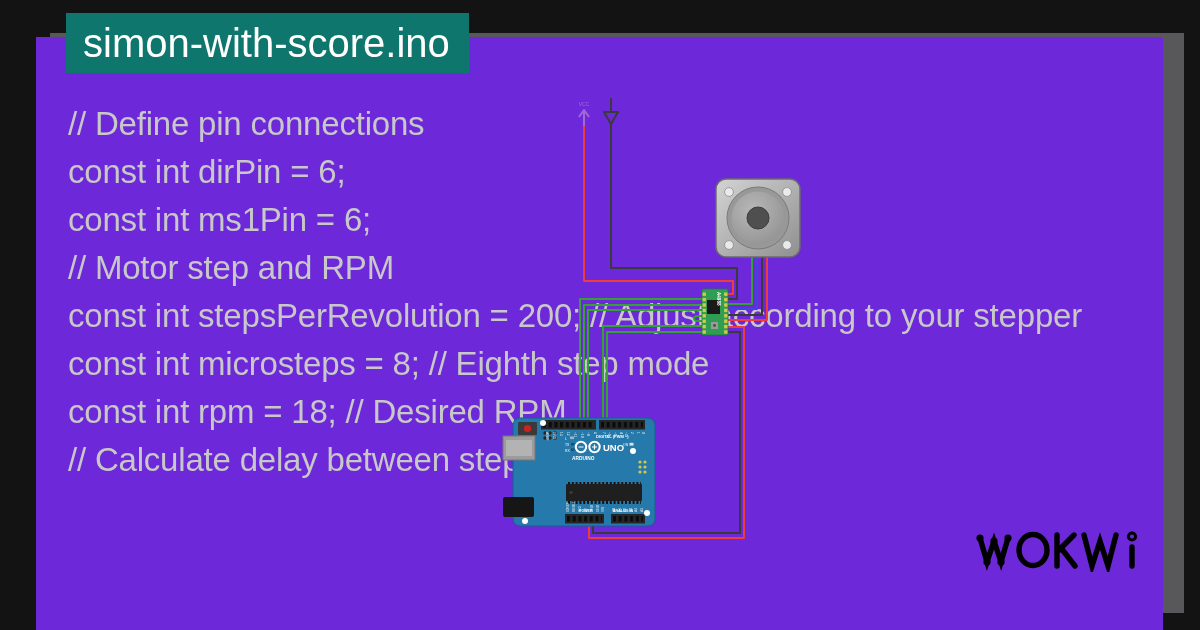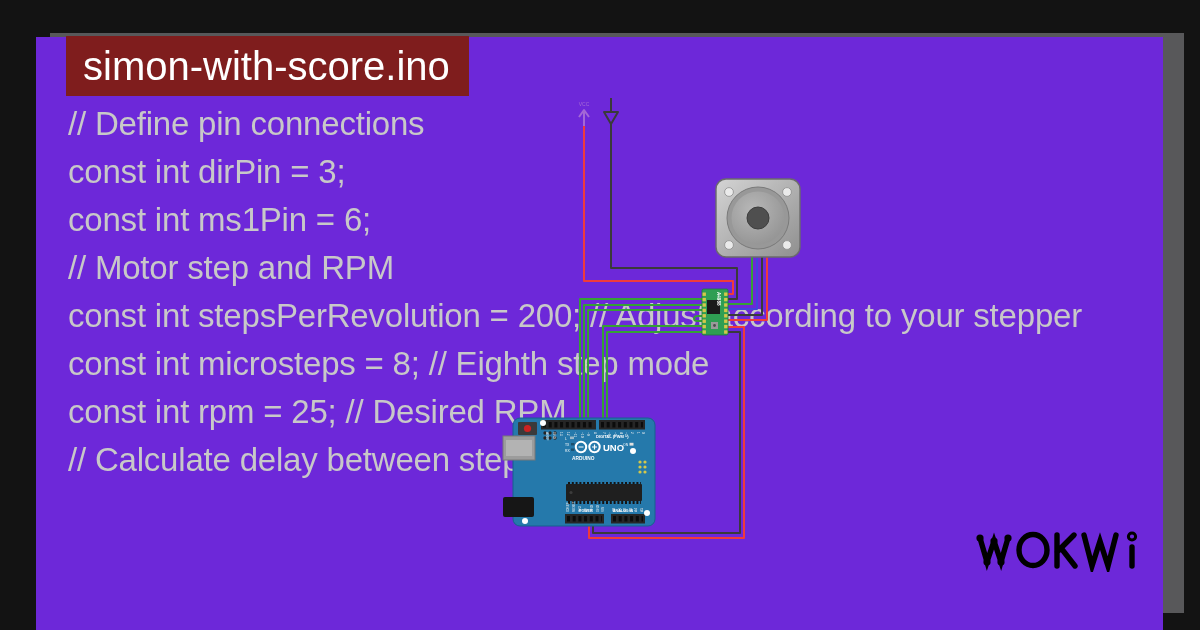--- a/index.html
+++ b/index.html
@@ -21,22 +21,22 @@
   
   .code{
     position:absolute;left:32px;top:63px; 
     color:#c8c8c8;font-size:33px;line-height:48px;white-space:nowrap;
     letter-spacing:-0.2px;
   }
   .code .line{height:48px;}
   
   .title-chip{
     position:absolute;left:66px;top:13px;height:60px;min-width:403px;
-    background:#7f1d1d;color:#ffffff;font-size:40px;line-height:60px;
-    padding:0 0 0 17px;box-sizing:border-box;white-space:nowrap;margin-top:23px;
+    background:#0f766e;color:#ffffff;font-size:40px;line-height:60px;
+    padding:0 0 0 17px;box-sizing:border-box;white-space:nowrap;
   }
   
   svg.circuit{position:absolute;left:0;top:0;pointer-events:none;}
   .wire{fill:none;stroke-width:2;stroke-linejoin:round;stroke-linecap:butt;}
   .w-red{stroke:var(--wire-red);}
   .w-green{stroke:var(--wire-green);}
   .w-blue{stroke:var(--wire-blue);}
   .w-black{stroke:var(--wire-black);}
   .w-purple{stroke:var(--wire-purple);}
   .silk{fill:#ffffff;}
@@ -44,26 +44,26 @@
   .logo-box{position:absolute;left:972px;top:526px;width:178px;height:46px;}
 </style>
 </head>
 <body>
 
 <div class="shadow-panel"></div>
 
 <div class="card">
   <div class="code">
     <div class="line">// Define pin connections</div>
-    <div class="line">const int dirPin = 3;</div>
+    <div class="line">const int dirPin = 6;</div>
     <div class="line">const int ms1Pin = 6;</div>
     <div class="line">// Motor step and RPM</div>
     <div class="line">const int stepsPerRevolution = 200; // Adjust according to your stepper</div>
     <div class="line">const int microsteps = 8; // Eighth step mode</div>
-    <div class="line">const int rpm = 25; // Desired RPM</div>
+    <div class="line">const int rpm = 18; // Desired RPM</div>
     <div class="line">// Calculate delay between steps</div>
   </div>
 </div>
 
 <svg class="circuit" width="1200" height="630" viewBox="0 0 1200 630">
 
   <defs>
     <linearGradient id="motorBody" x1="0" y1="0" x2="1" y2="1">
       <stop offset="0" stop-color="#d4d4d4"></stop>
         <stop offset="1" stop-color="#8f8f8f"></stop>

